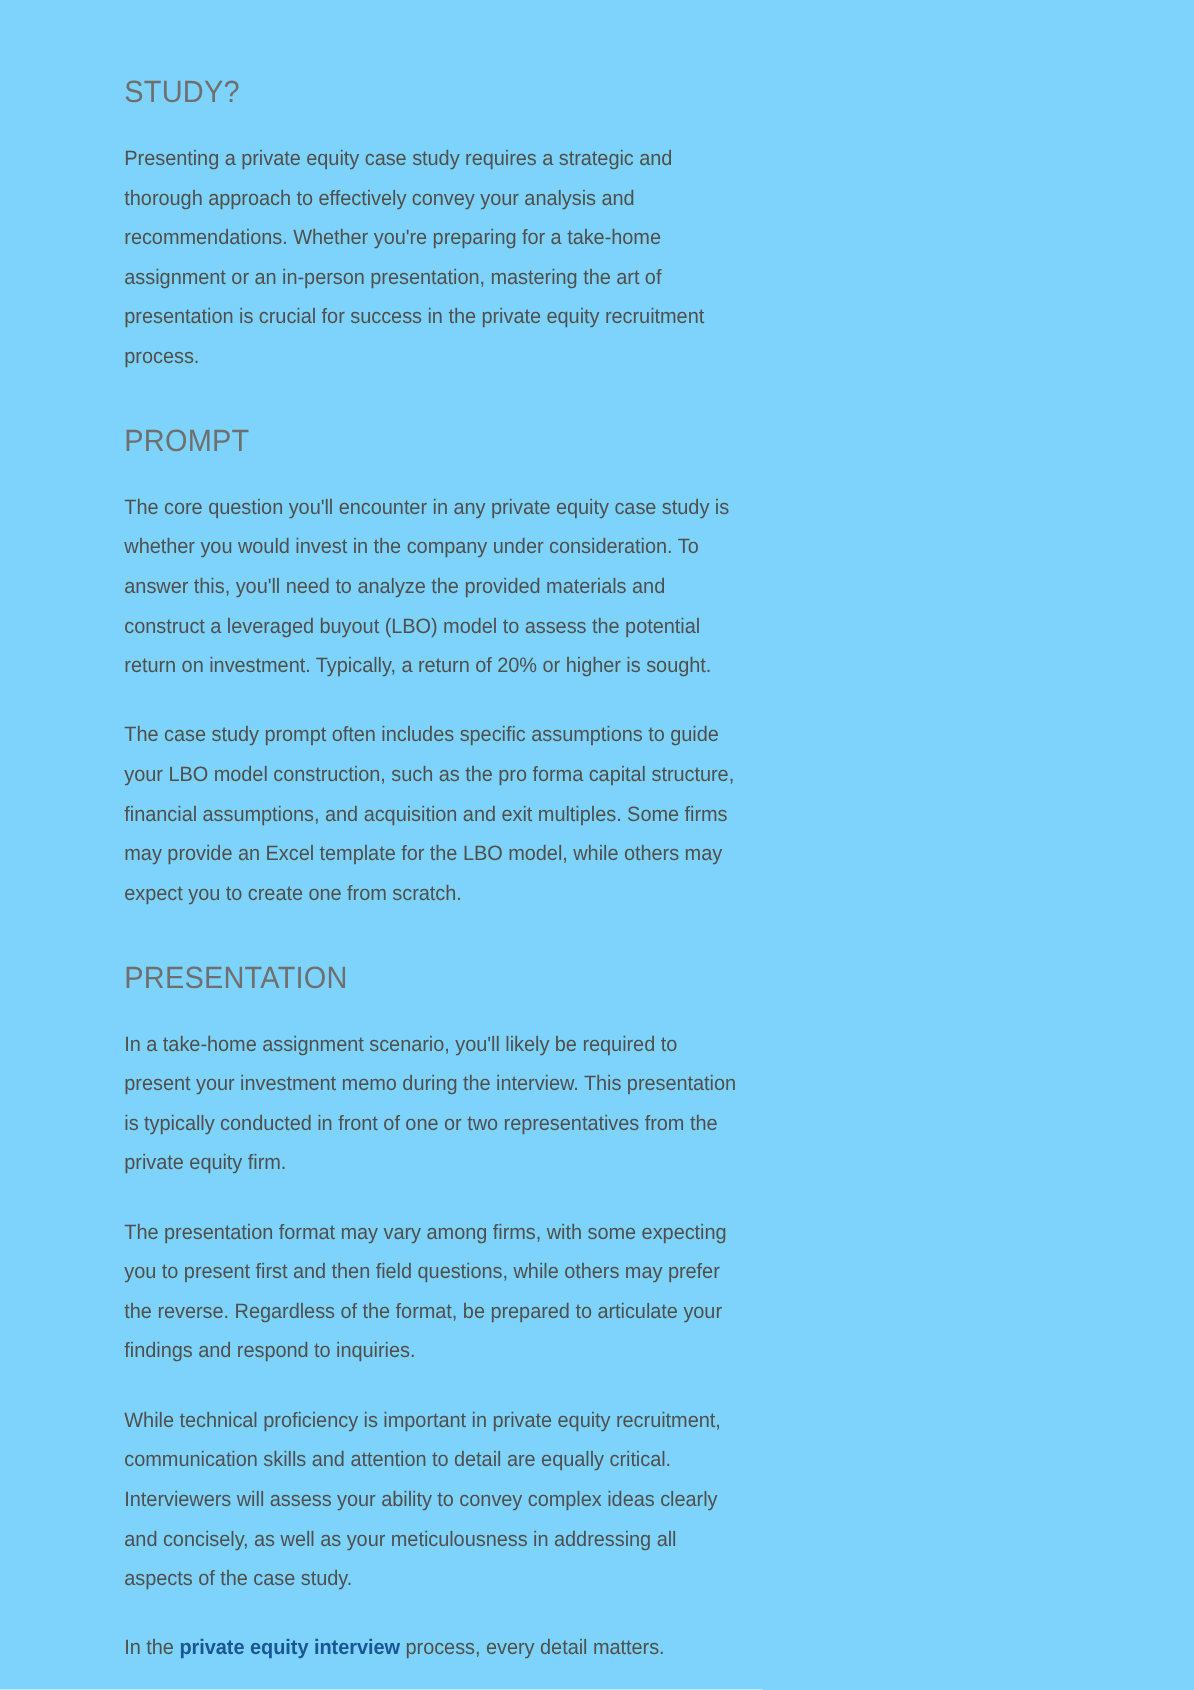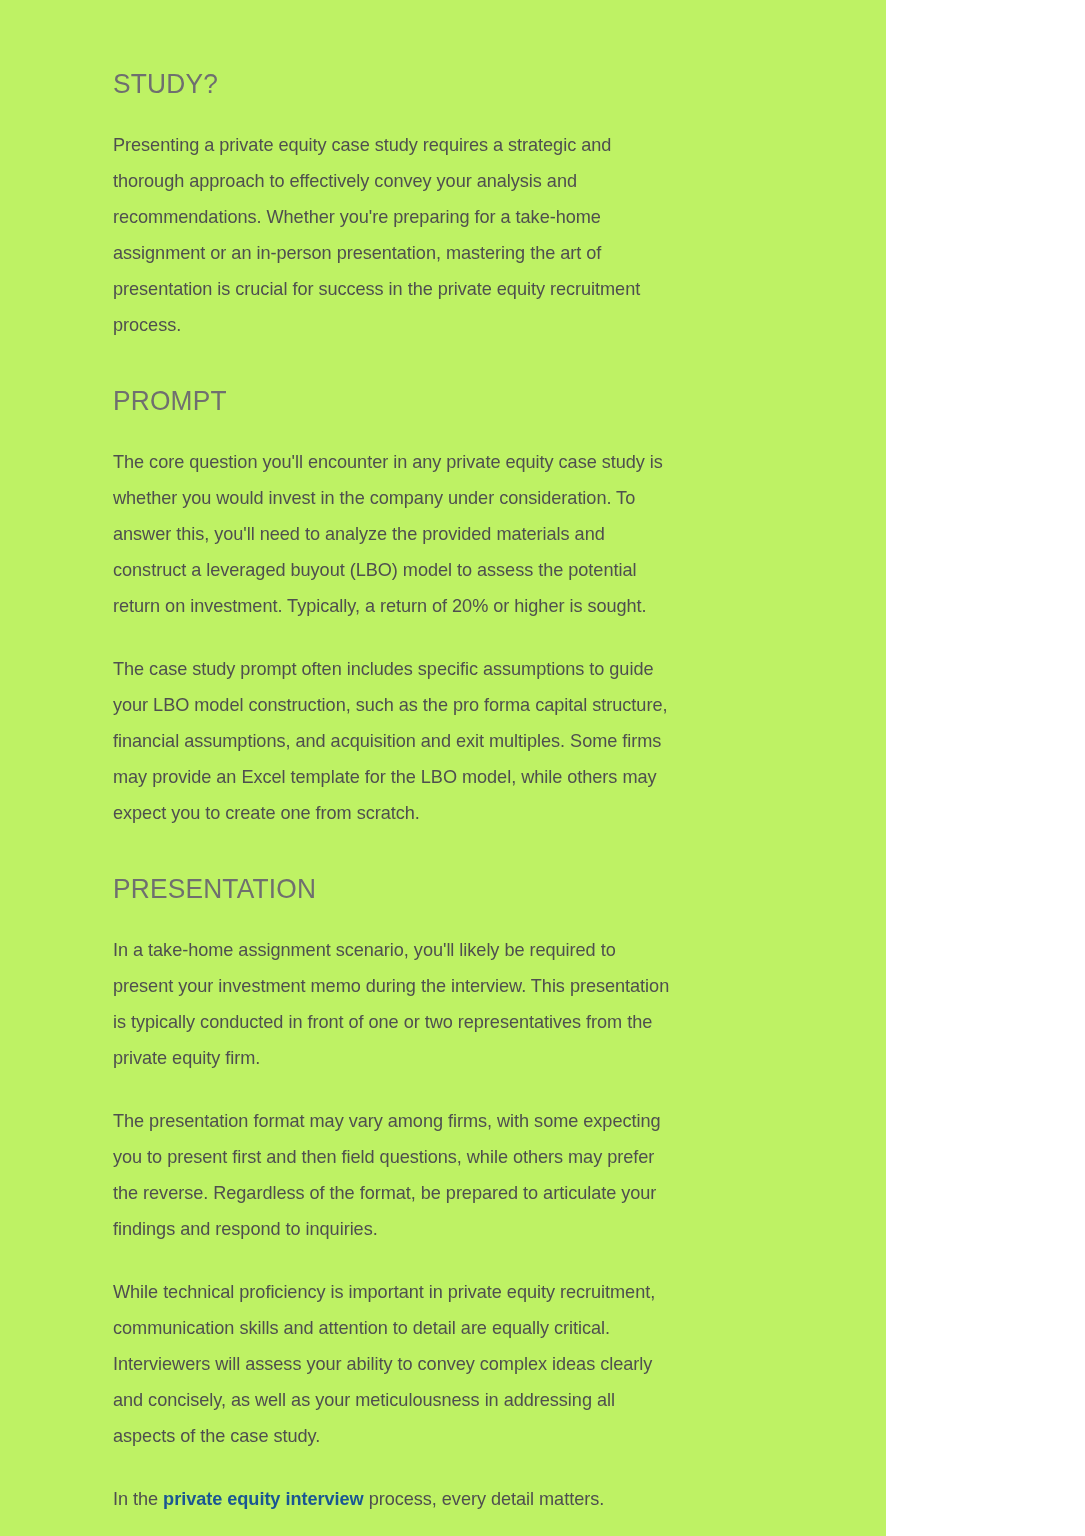--- a/index.html
+++ b/index.html
@@ -7,23 +7,23 @@
     padding: 0;
     background: #ffffff;
   }
   body {
     width: 1085px;
     min-height: 1536px;
     font-family: "Liberation Sans", "DejaVu Sans", sans-serif;
     -webkit-font-smoothing: antialiased;
   }
   .page {
-    width: 886px;
+    width: 1085px;
     min-height: 1536px;
-    background: #bef264;
+    background: #7dd3fc;
     position: relative;
     box-sizing: border-box;
     padding: 0;
     text-decoration: underline;
   }
   .article {
     position: absolute;
     left: 113px;
     top: 0;
     width: 588px;

